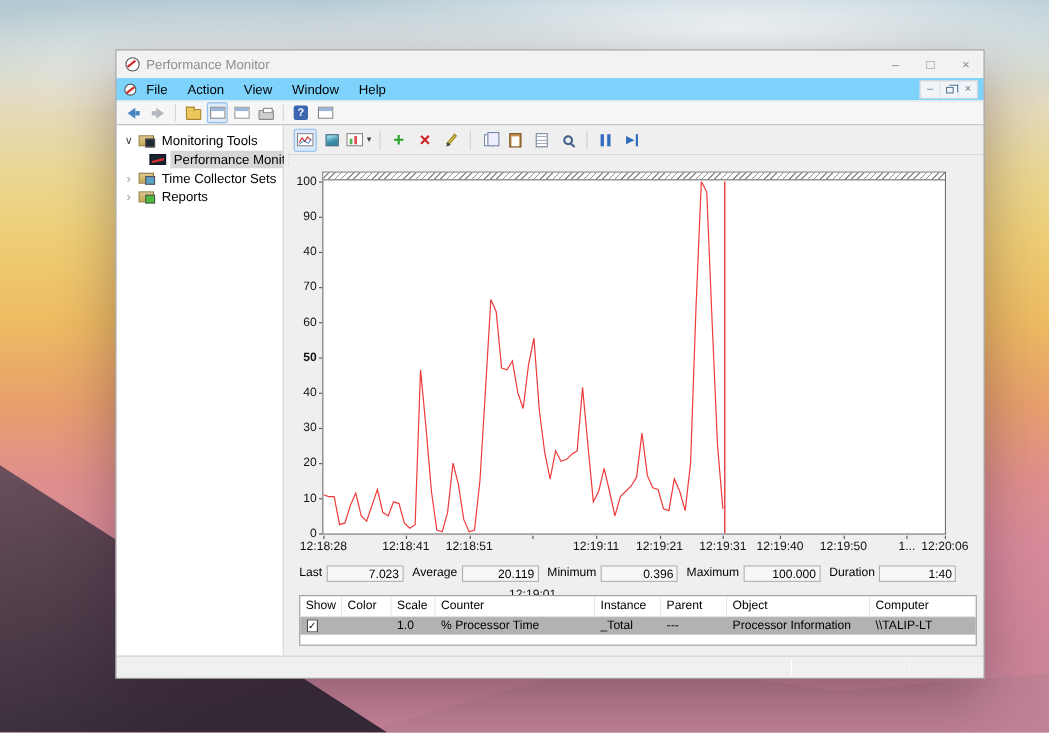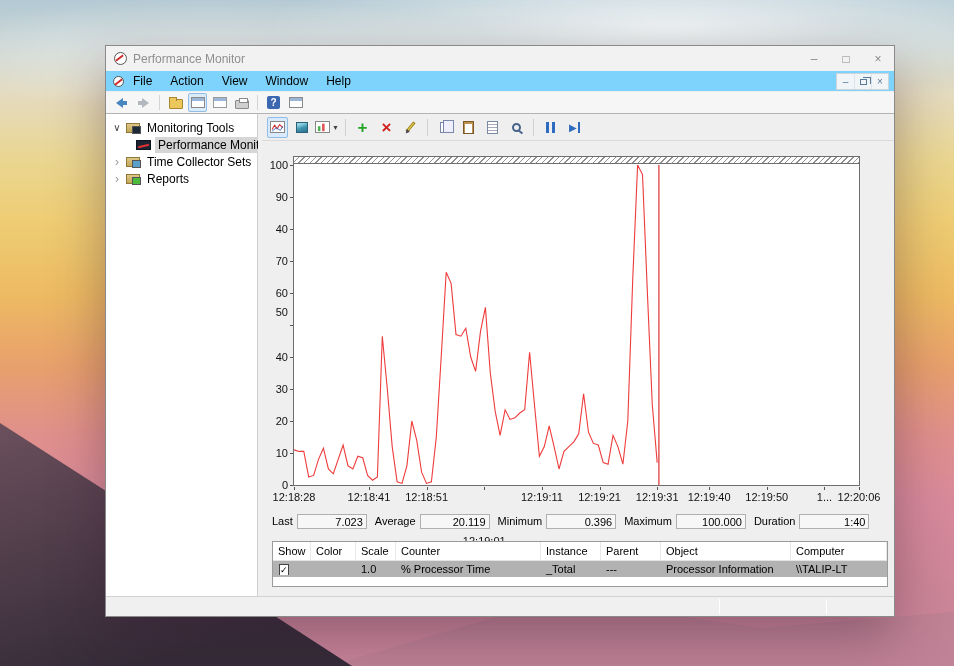--- a/index.html
+++ b/index.html
@@ -269,21 +269,21 @@
             <div class="ytick" style="top: 337px;">0</div>
             <div class="ymark" style="top: 343px;"></div>
             <div class="ytick" style="top: 305px;">10</div>
             <div class="ymark" style="top: 311px;"></div>
             <div class="ytick" style="top: 273px;">20</div>
             <div class="ymark" style="top: 279px;"></div>
             <div class="ytick" style="top: 241px;">30</div>
             <div class="ymark" style="top: 247px;"></div>
             <div class="ytick" style="top: 209px;">40</div>
             <div class="ymark" style="top: 215px;"></div>
-            <div class="ytick" style="top: 164px;">50</div>
+            <div class="ytick" style="top: 177px; font-weight: bold;">50</div>
             <div class="ymark" style="top: 183px;"></div>
             <div class="ytick" style="top: 145px;">60</div>
             <div class="ymark" style="top: 151px;"></div>
             <div class="ytick" style="top: 113px;">70</div>
             <div class="ymark" style="top: 119px;"></div>
             <div class="ytick" style="top: 81px;">40</div>
             <div class="ymark" style="top: 87px;"></div>
             <div class="ytick" style="top: 49px;">90</div>
             <div class="ymark" style="top: 55px;"></div>
             <div class="ytick" style="top: 17px;">100</div>

